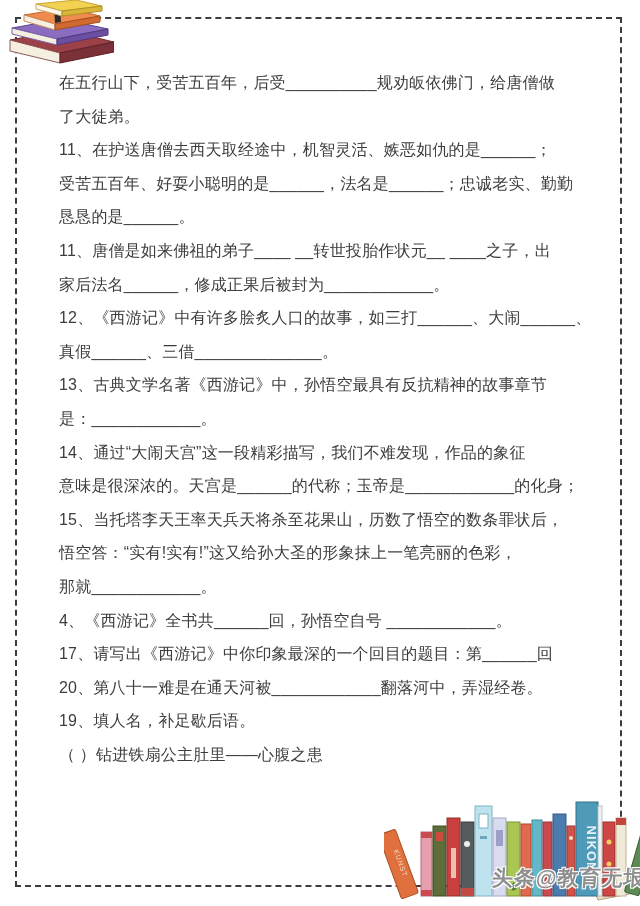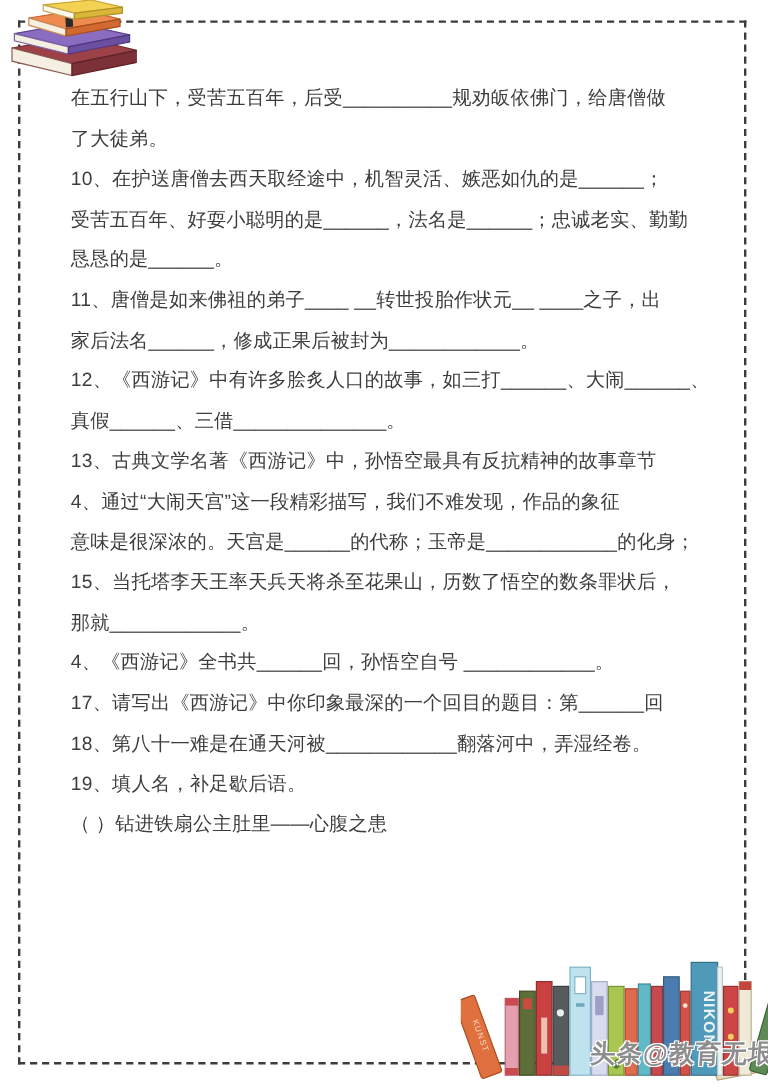--- a/index.html
+++ b/index.html
@@ -31,35 +31,37 @@
 </head>
 <body>
 
 <div class="canvas">
 
   <div class="page-border"></div>
 
   <div class="lines">
     <div class="line">在五行山下，受苦五百年，后受__________规劝皈依佛门，给唐僧做</div>
     <div class="line">了大徒弟。</div>
-    <div class="line">10、在护送唐僧去西天取经途中，机智灵活、嫉恶如仇的是______；</div>
+    <div class="line">11、在护送唐僧去西天取经途中，机智灵活、嫉恶如仇的是______；</div>
     <div class="line">受苦五百年、好耍小聪明的是______，法名是______；忠诚老实、勤勤</div>
     <div class="line">恳恳的是______。</div>
     <div class="line">11、唐僧是如来佛祖的弟子____ __转世投胎作状元__ ____之子，出</div>
     <div class="line">家后法名______，修成正果后被封为____________。</div>
     <div class="line">12、《西游记》中有许多脍炙人口的故事，如三打______、大闹______、</div>
     <div class="line">真假______、三借______________。</div>
     <div class="line">13、古典文学名著《西游记》中，孙悟空最具有反抗精神的故事章节</div>
-    <div class="line">4、通过“大闹天宫”这一段精彩描写，我们不难发现，作品的象征</div>
+    <div class="line">是：____________。</div>
+    <div class="line">14、通过“大闹天宫”这一段精彩描写，我们不难发现，作品的象征</div>
     <div class="line">意味是很深浓的。天宫是______的代称；玉帝是____________的化身；</div>
     <div class="line">15、当托塔李天王率天兵天将杀至花果山，历数了悟空的数条罪状后，</div>
+    <div class="line">悟空答：“实有!实有!”这又给孙大圣的形象抹上一笔亮丽的色彩，</div>
     <div class="line">那就____________。</div>
     <div class="line">4、《西游记》全书共______回，孙悟空自号 ____________。</div>
     <div class="line">17、请写出《西游记》中你印象最深的一个回目的题目：第______回</div>
-    <div class="line">18、第八十一难是在通天河被____________翻落河中，弄湿经卷。</div>
+    <div class="line">20、第八十一难是在通天河被____________翻落河中，弄湿经卷。</div>
     <div class="line">19、填人名，补足歇后语。</div>
     <div class="line">（ ）钻进铁扇公主肚里——心腹之患</div>
   </div>
 
   <svg class="books-top" viewBox="0 0 112 64">
 
     <polygon points="8,40 62,30 112,42 58,53" fill="#9c4147" stroke="#6e2c33" stroke-width="1"></polygon>
     <polygon points="8,40 8,51 58,63 58,53" fill="#f5efe2" stroke="#8c5a52" stroke-width="1"></polygon>
     <polygon points="58,63 112,52 112,42 58,53" fill="#7c3038" stroke="#5e2228" stroke-width="1"></polygon>
 

